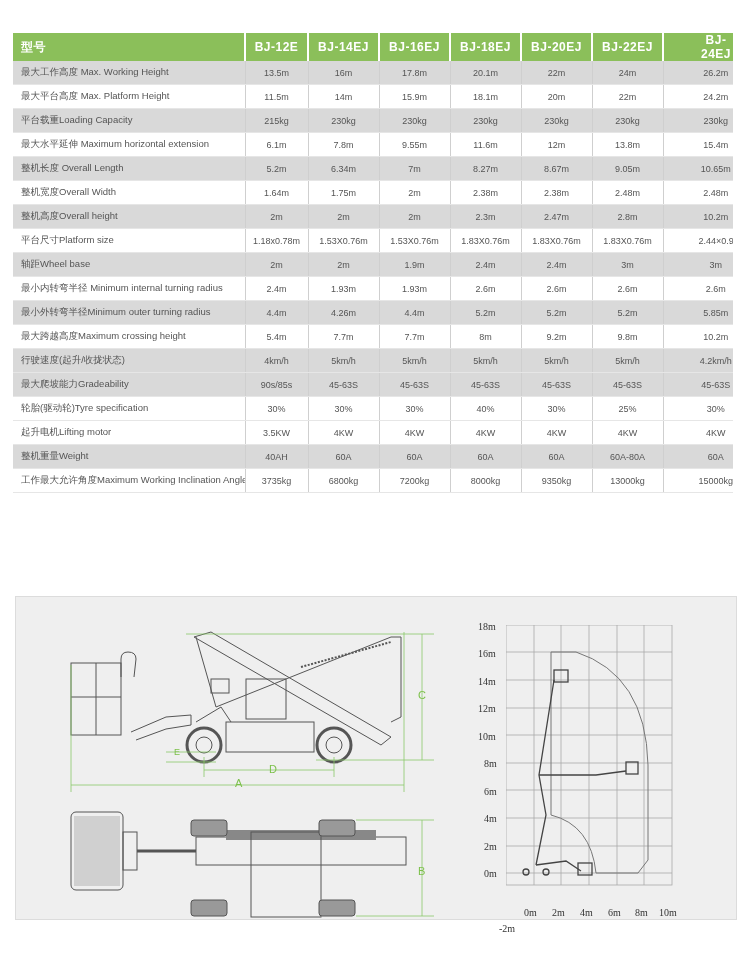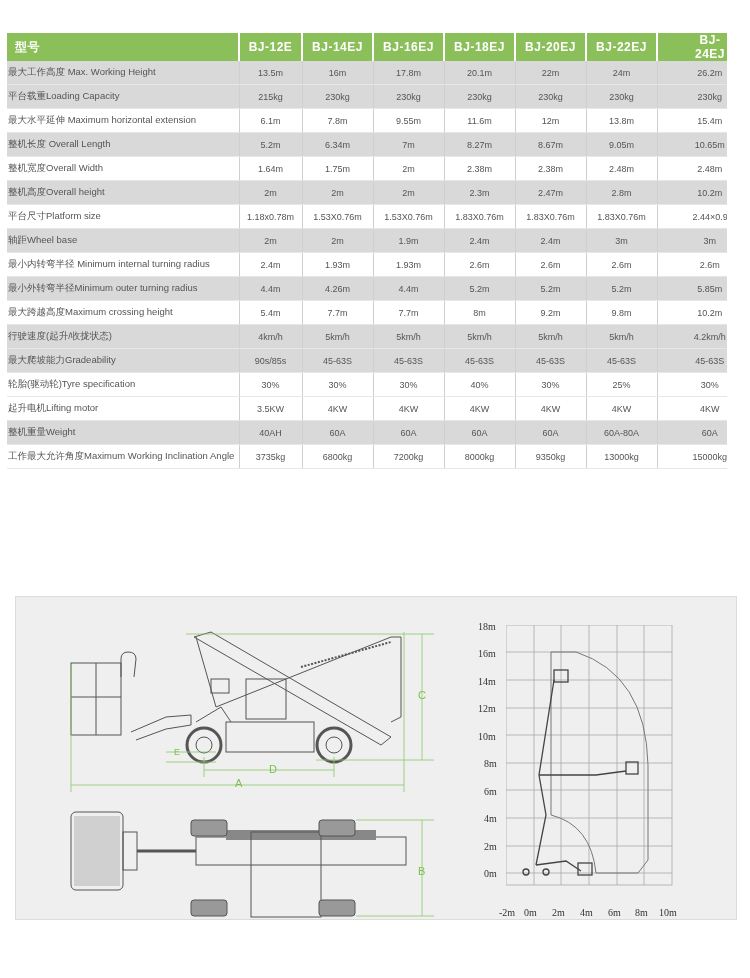--- a/index.html
+++ b/index.html
@@ -1,21 +1,21 @@
 <!DOCTYPE html>
 <html><head>
 <meta charset="utf-8">
 <style>
   html, body { margin:0; padding:0; background:#ffffff; }
   body { width:750px; height:978px; position:relative; font-family:"Liberation Sans", sans-serif; overflow:hidden; }
-  .spec-table { position:absolute; left:7px; top:33px; width:720px; border-collapse:collapse; table-layout:fixed; }
+  .spec-table { position:absolute; left:13px; top:33px; width:720px; border-collapse:collapse; table-layout:fixed; }
   .spec-table th { background:#8bbf5a; color:#ffffff; font-weight:bold; height:23px; font-size:12px; border-right:2px solid #ffffff; padding:0; letter-spacing:0.5px; }
   .spec-table th.label-head { text-align:left; padding-left:8px; font-size:12px; }
   .spec-table td { height:23px; font-size:9px; color:#555; text-align:center; border-right:1px solid #cfcfcf; border-bottom:1px solid #e6e6e6; padding:0; white-space:nowrap; overflow:hidden; }
-  .spec-table td.label { text-align:left; padding-left:1px; color:#555; font-size:9.5px; }
+  .spec-table td.label { text-align:left; padding-left:8px; color:#555; font-size:9.5px; }
   .spec-table tr.odd td { background:#d9d9d9; }
   .spec-table tr.even td { background:#ffffff; }
   .spec-table td:last-child, .spec-table th:last-child { border-right:none;padding-left:35px; }
 
   .diagram-panel { position:absolute; left:15px; top:596px; width:720px; height:322px; background:#efefef; border:1px solid #dcdcdc; }
   .dim-label { position:absolute; color:#7cc04a; font-size:11px; font-family:"Liberation Sans", sans-serif; }
   .axis-label { position:absolute; font-family:"Liberation Serif", serif; font-size:10px; color:#333; }
 </style>
 </head>
 <body>
@@ -46,20 +46,30 @@
   <tbody id="spec-body">
       <tr class="odd">
         <td class="label">最大工作高度 Max. Working Height</td>
         <td>13.5m</td>
         <td>16m</td>
         <td>17.8m</td>
         <td>20.1m</td>
         <td>22m</td>
         <td>24m</td>
         <td>26.2m</td>
+      </tr>
+      <tr class="even">
+        <td class="label">最大平台高度 Max. Platform Height</td>
+        <td>11.5m</td>
+        <td>14m</td>
+        <td>15.9m</td>
+        <td>18.1m</td>
+        <td>20m</td>
+        <td>22m</td>
+        <td>24.2m</td>
       </tr>
       <tr class="odd">
         <td class="label">平台载重Loading Capacity</td>
         <td>215kg</td>
         <td>230kg</td>
         <td>230kg</td>
         <td>230kg</td>
         <td>230kg</td>
         <td>230kg</td>
         <td>230kg</td>
@@ -317,20 +327,20 @@
   <span class="axis-label" style="left:462px;top:24px">18m</span>
   <span class="axis-label" style="left:462px;top:51px">16m</span>
   <span class="axis-label" style="left:462px;top:79px">14m</span>
   <span class="axis-label" style="left:462px;top:106px">12m</span>
   <span class="axis-label" style="left:462px;top:134px">10m</span>
   <span class="axis-label" style="left:468px;top:161px">8m</span>
   <span class="axis-label" style="left:468px;top:189px">6m</span>
   <span class="axis-label" style="left:468px;top:216px">4m</span>
   <span class="axis-label" style="left:468px;top:244px">2m</span>
   <span class="axis-label" style="left:468px;top:271px">0m</span>
-  <span class="axis-label" style="left:483px;top:310px">-2m</span>
+  <span class="axis-label" style="left:483px;top:326px">-2m</span>
   <span class="axis-label" style="left:508px;top:310px">0m</span>
   <span class="axis-label" style="left:536px;top:310px">2m</span>
   <span class="axis-label" style="left:564px;top:310px">4m</span>
   <span class="axis-label" style="left:592px;top:310px">6m</span>
   <span class="axis-label" style="left:619px;top:310px">8m</span>
   <span class="axis-label" style="left:643px;top:310px">10m</span>
 </div>
 
 </body></html>

